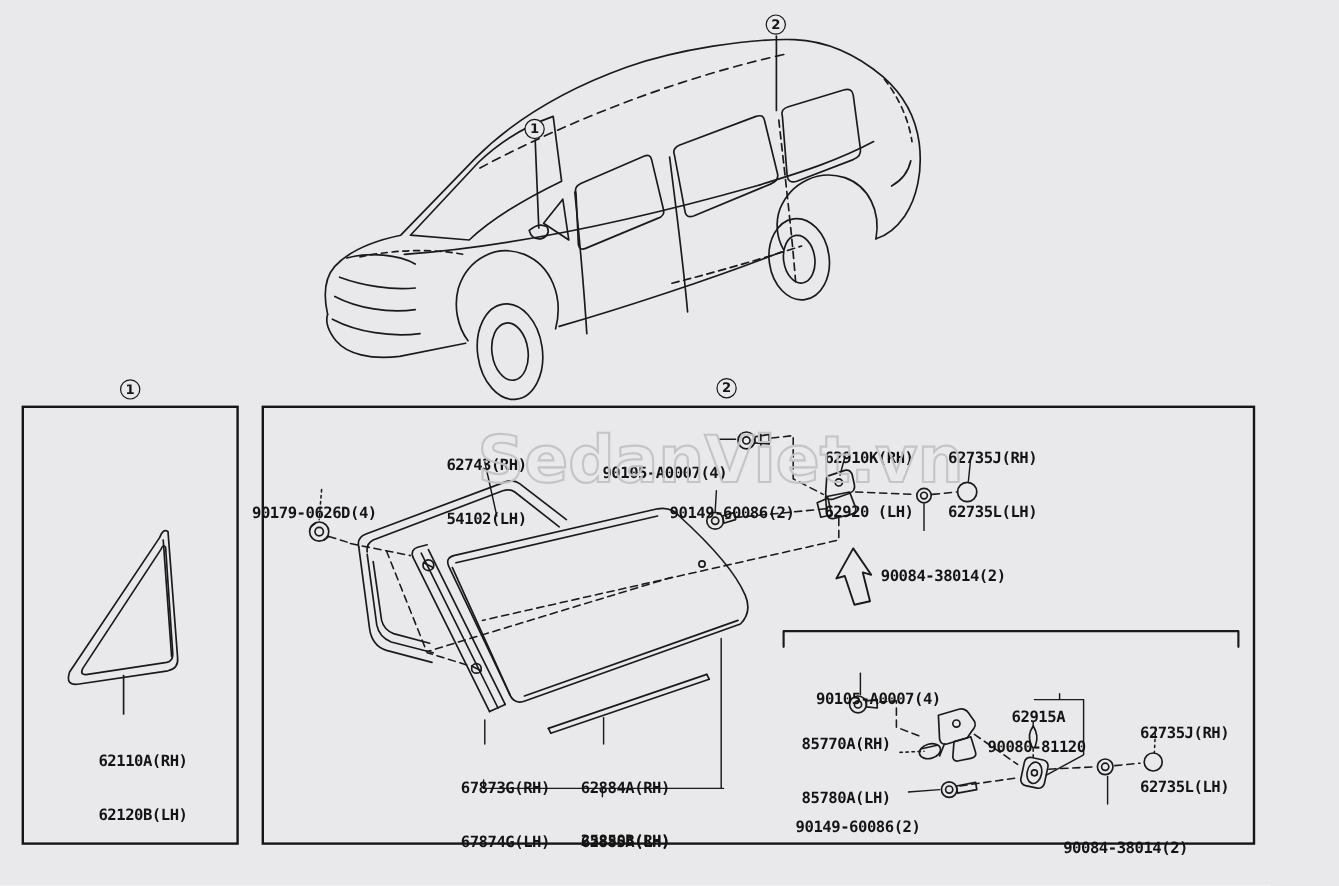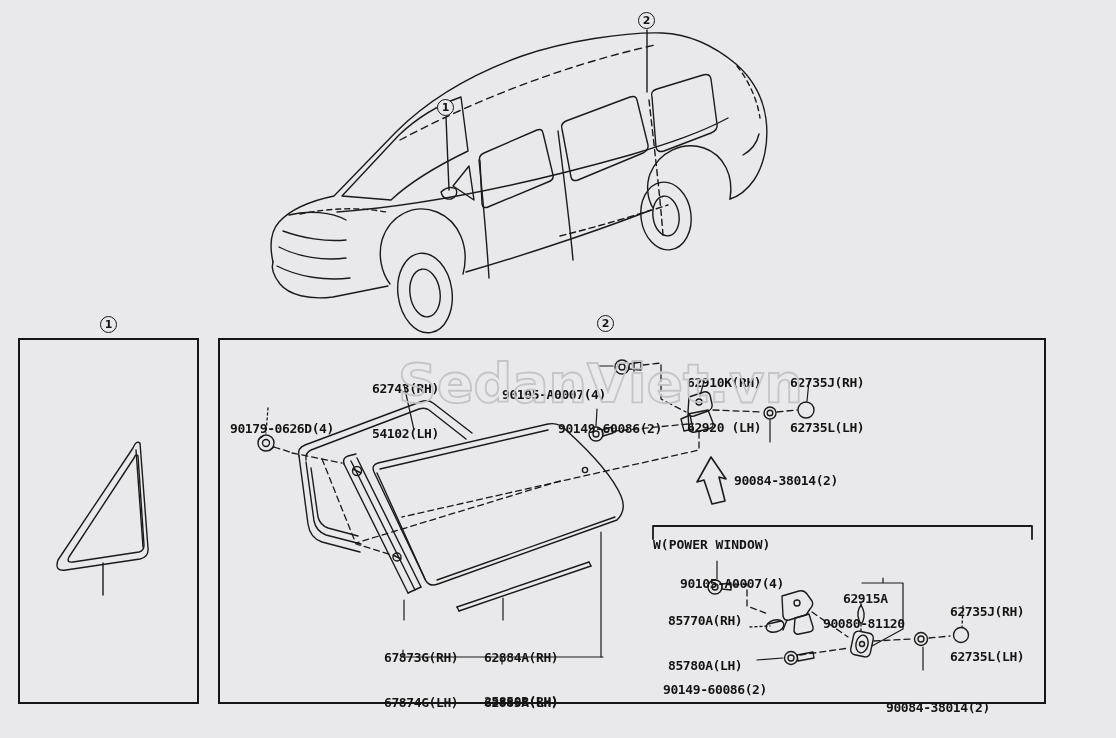--- a/index.html
+++ b/index.html
@@ -216,49 +216,50 @@
     </g>
 
     <path d="M711,457 L726,479 L719,477 L725,501 L712,504 L704,480 L697,482 Z" stroke-width="1.6"></path>
   </svg>
 
   <div class="callout" style="left:437px; top:99px;">1</div>
   <div class="callout" style="left:638px; top:12px;">2</div>
   <div class="callout" style="left:100px; top:316px;">1</div>
   <div class="callout" style="left:597px; top:315px;">2</div>
 
+  <div class="lbl" style="left:82px; top:597px;">
+    <span>62110A(RH)</span>
+    <span>62120B(LH)</span>
+  </div>
 
   <div class="lbl" style="left:372px; top:351px;">
     <span>62743(RH)</span>
     <span>54102(LH)</span>
   </div>
   <div class="lbl" style="left:502px; top:357px;">
     <span>90105-A0007(4)</span>
   </div>
   <div class="lbl" style="left:687px; top:345px;">
     <span>62910K(RH)</span>
     <span>62920 (LH)</span>
   </div>
   <div class="lbl" style="left:790px; top:345px;">
     <span>62735J(RH)</span>
     <span>62735L(LH)</span>
   </div>
-  <div class="lbl" style="left:230px; top:391px;">
+  <div class="lbl" style="left:210px; top:391px;">
     <span>90179-0626D(4)</span>
   </div>
   <div class="lbl" style="left:558px; top:391px;">
     <span>90149-60086(2)</span>
   </div>
   <div class="lbl" style="left:734px; top:443px;">
     <span>90084-38014(2)</span>
   </div>
 
-  <div class="lbl" style="left:653px; top:507px; letter-spacing:0;">
-    <span>W(POWER WINDOW)</span>
-  </div>
   <div class="lbl" style="left:680px; top:546px;">
     <span>90105-A0007(4)</span>
   </div>
   <div class="lbl" style="left:843px; top:561px;">
     <span>62915A</span>
   </div>
   <div class="lbl" style="left:823px; top:586px;">
     <span>90080-81120</span>
   </div>
   <div class="lbl" style="left:950px; top:574px;">

